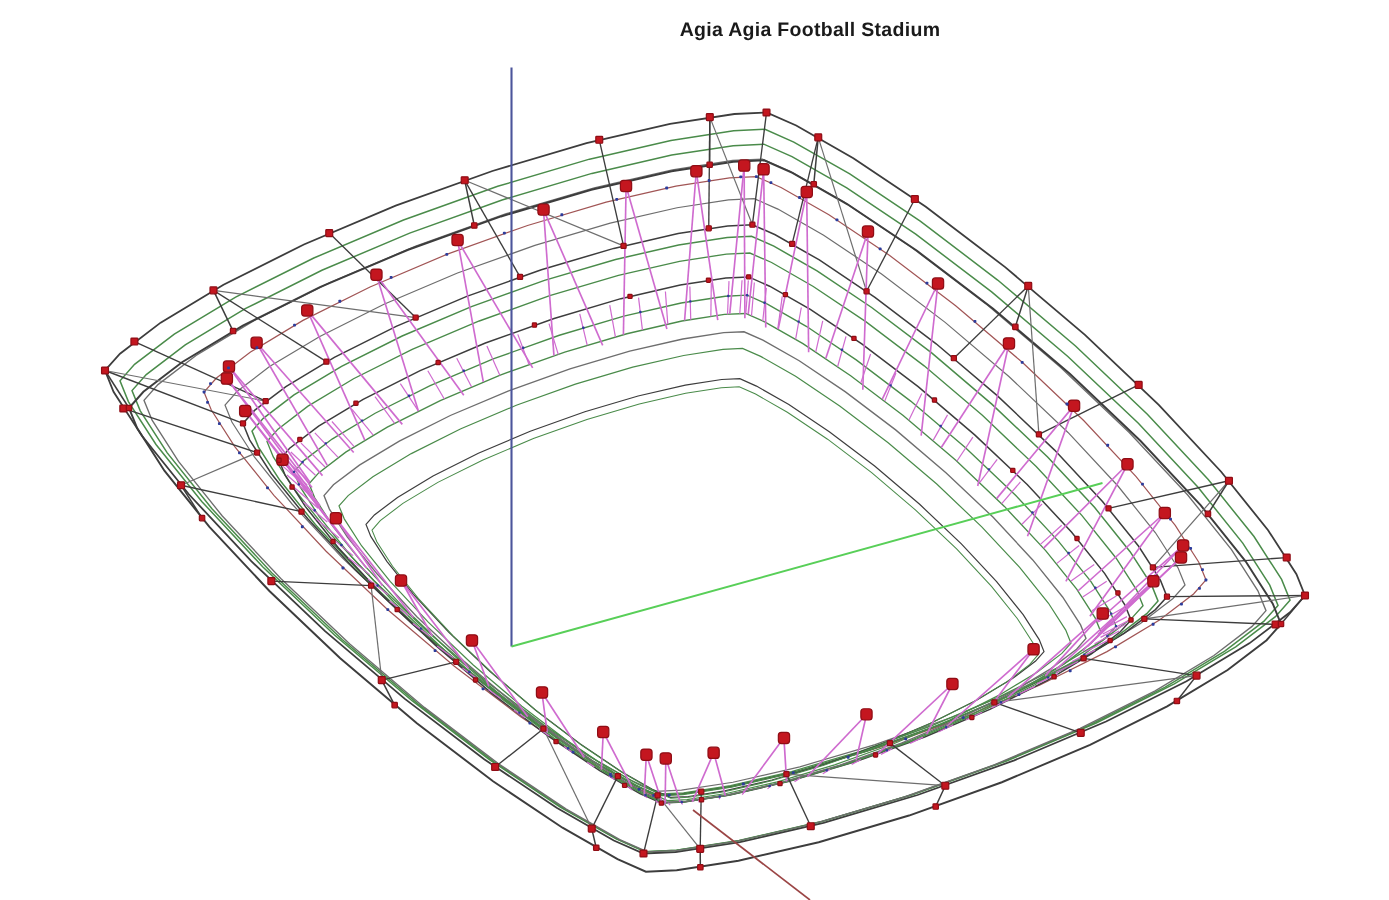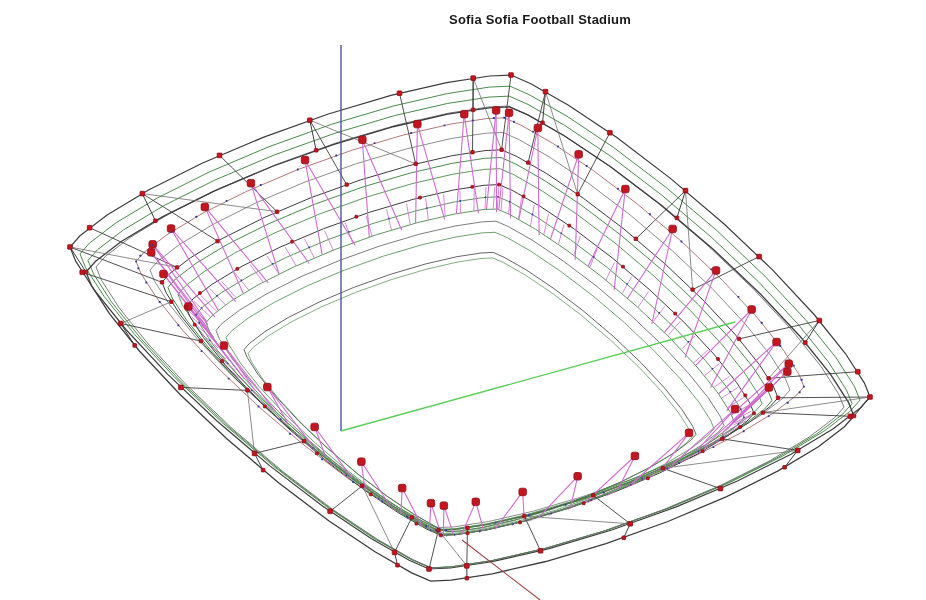--- a/index.html
+++ b/index.html
@@ -513,14 +513,14 @@
       <g>
         <line x1="341.0" y1="45.0" x2="341.0" y2="431.0" stroke="#4c559b" stroke-width="1.4"></line>
       </g>
       <g>
         <line x1="341.0" y1="431.0" x2="735.0" y2="322.0" stroke="#58cf58" stroke-width="1.3"></line>
       </g>
       <g>
         <line x1="462.0" y1="540.0" x2="540.0" y2="600.0" stroke="#9b4545" stroke-width="1.1"></line>
       </g>
     </svg>
-  <div class="model-title">Sofia Sofia Football Stadium</div>
+  <div class="model-title">Agia Agia Football Stadium</div>
 </div>
 
 </body></html>

